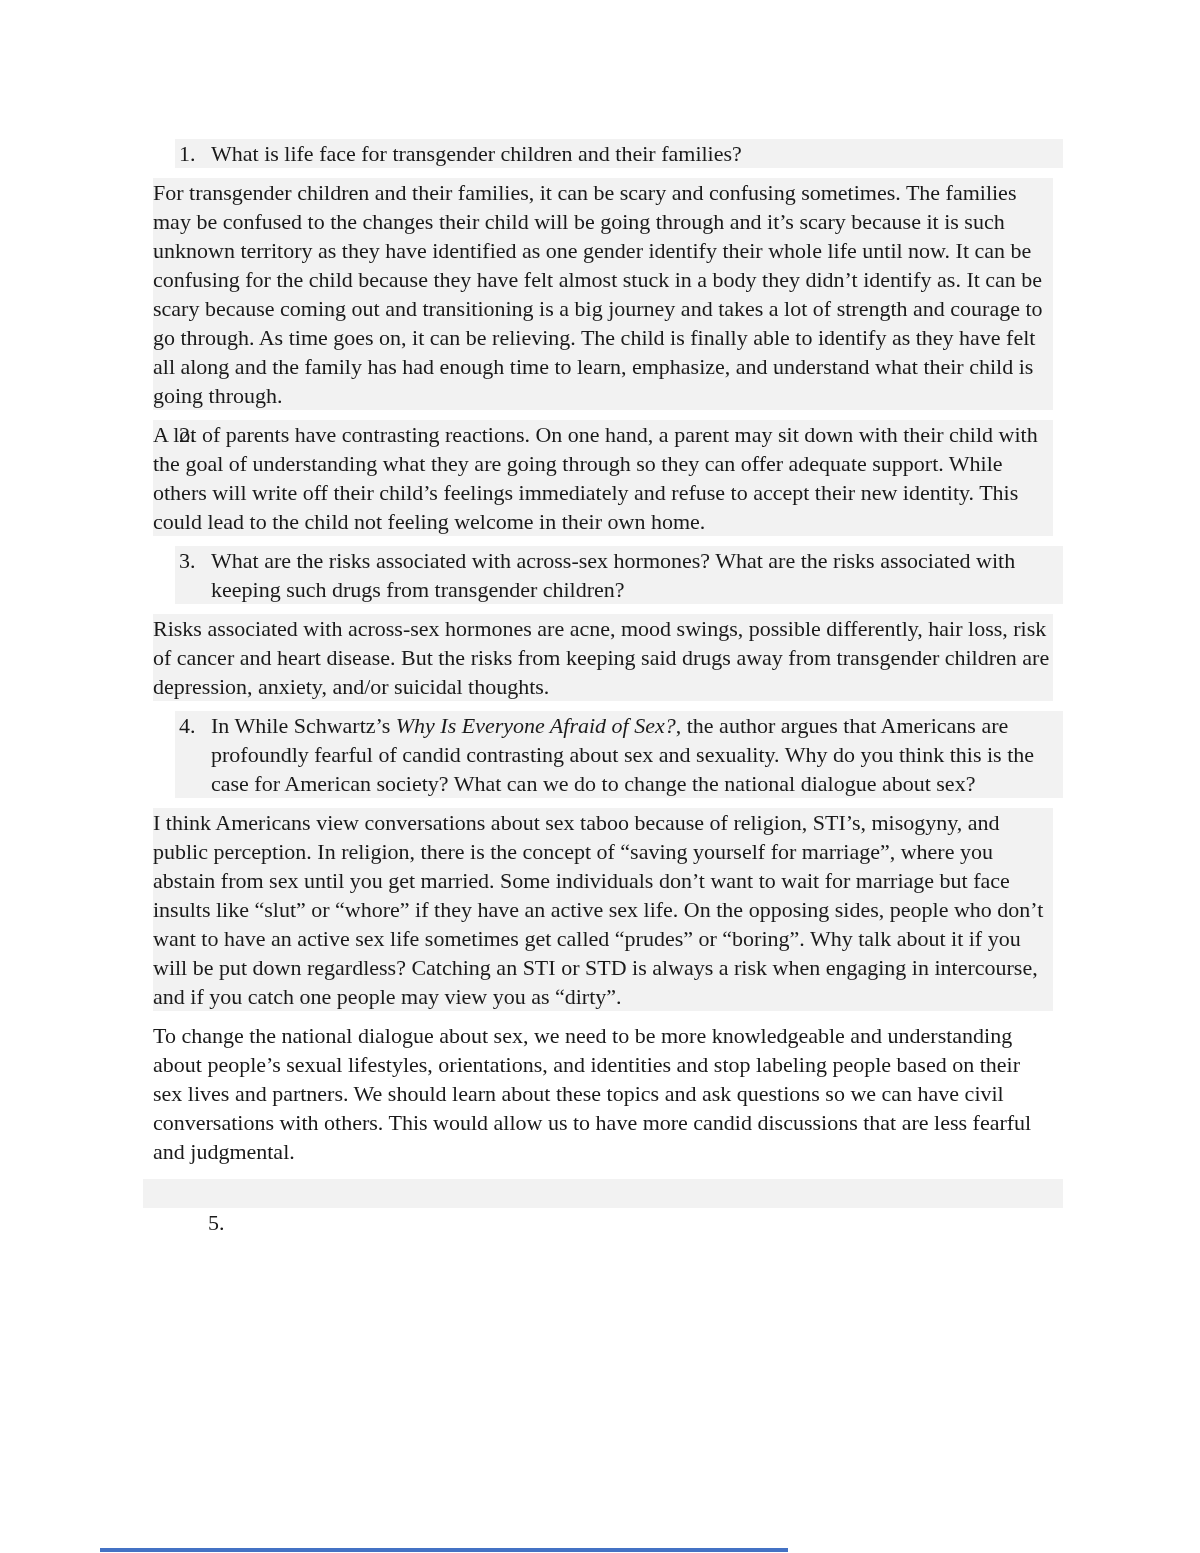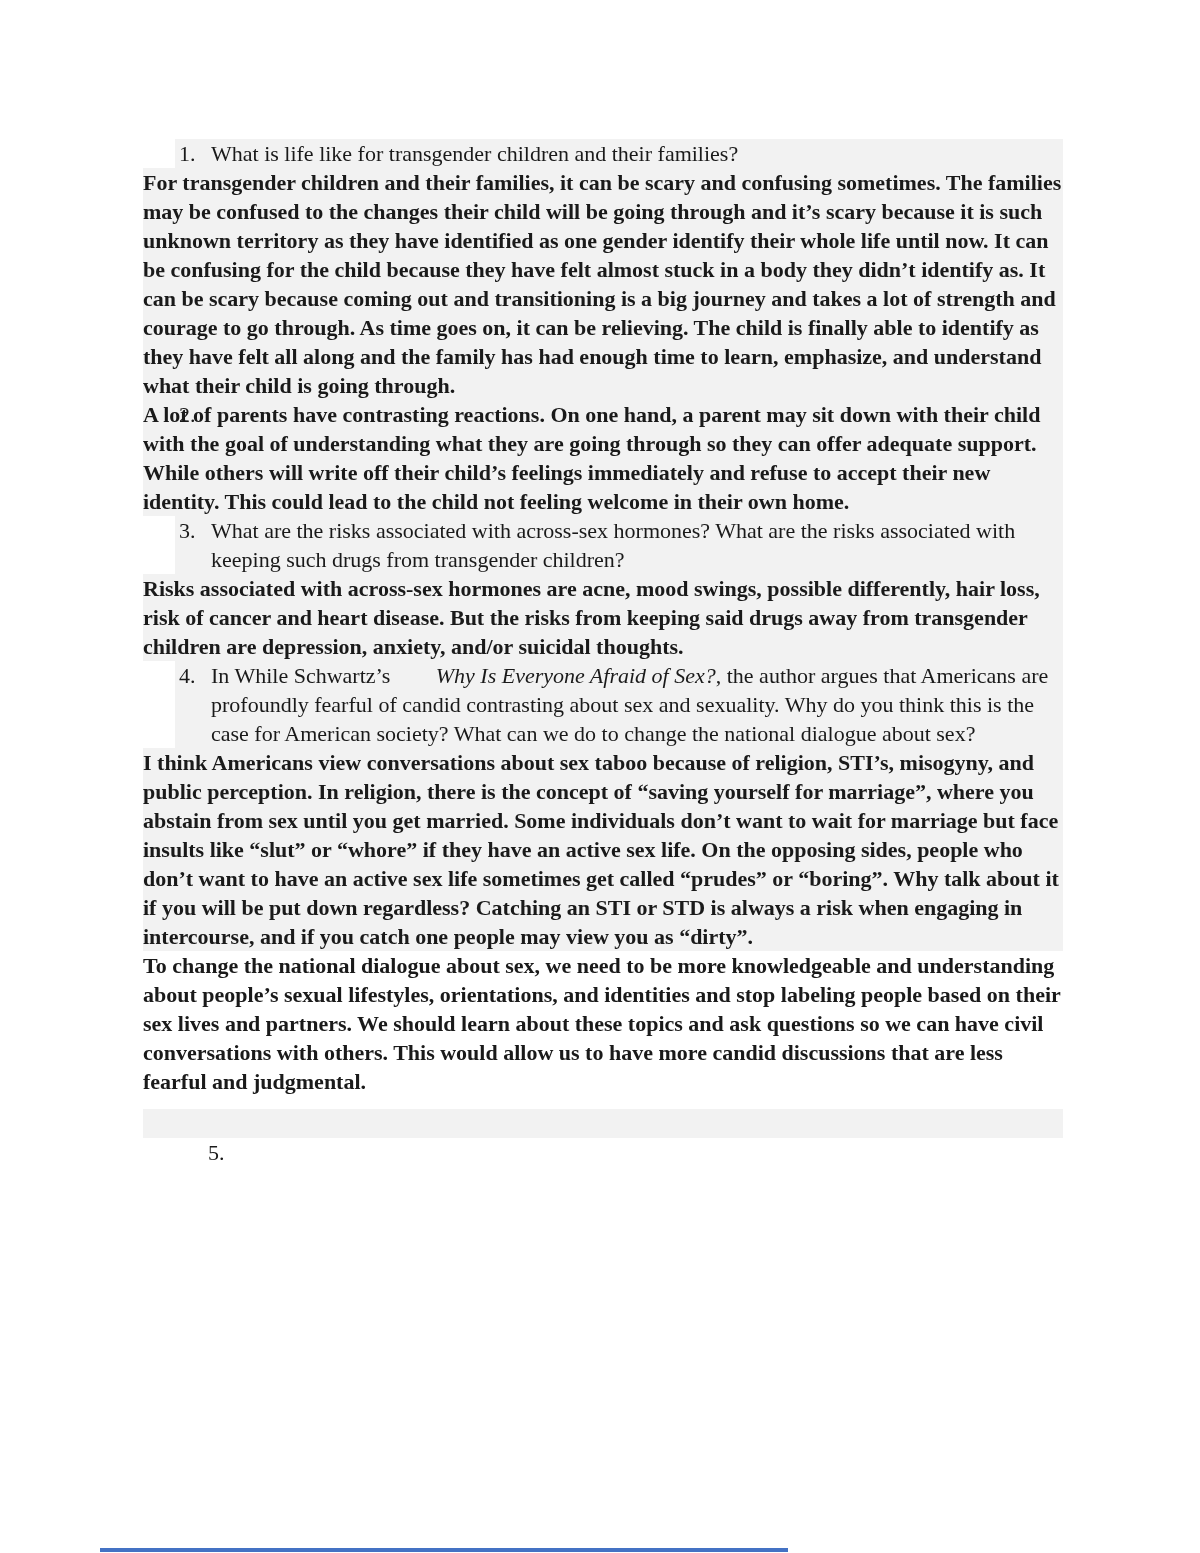--- a/index.html
+++ b/index.html
@@ -15,50 +15,50 @@
   .doc {
     position: absolute;
     left: 143px;
     top: 139px;
     width: 920px;
     font-size: 22px;
     line-height: 29px;
     text-align: left;
   }
   .hl { background: var(--hl, #f2f2f2); }
-  .answer { margin: 0; font-weight: bold; }
+  .answer { margin: 10px; }
   .question {
     position: relative;
     margin-left: 32px;
     padding-left: 36px;
   }
   .question .num {
     position: absolute;
     left: 4px;
     top: 0;
   }
   .question.deep { margin-left: 61px; }
   .spacer-line { height: 29px; margin-top: 13px; }
-  .italic { font-style: italic; margin-left: 40px; }
+  .italic { font-style: italic; }
   .bottom-bar {
     position: absolute;
     left: 100px;
     bottom: 1px;
     width: 688px;
     height: 4px;
     background: var(--bar, #4472c4);
   }
 </style>
 </head>
 <body style="--hl: #f2f2f2; --bar: #4472c4; background: rgb(255, 255, 255); color: rgb(26, 26, 26);">
 
 <div class="doc">
 
   <div class="question hl">
-    <span class="num">1.</span><span>What is life like for transgender children and their families?</span>
+    <span class="num">1.</span><span>What is life face for transgender children and their families?</span>
   </div>
 
   <div class="answer hl">For transgender children and their families, it can be scary and confusing sometimes. The families may be confused to the changes their child will be going through and it’s scary because it is such unknown territory as they have identified as one gender identify their whole life until now. It can be confusing for the child because they have felt almost stuck in a body they didn’t identify as. It can be scary because coming out and transitioning is a big journey and takes a lot of strength and courage to go through. As time goes on, it can be relieving. The child is finally able to identify as they have felt all along and the family has had enough time to learn, emphasize, and understand what their child is going through.</div>
 
   <div class="question hl">
     <span class="num">2.</span>
   </div>
 
   <div class="answer hl">A lot of parents have contrasting reactions. On one hand, a parent may sit down with their child with the goal of understanding what they are going through so they can offer adequate support. While others will write off their child’s feelings immediately and refuse to accept their new identity. This could lead to the child not feeling welcome in their own home.</div>
 

